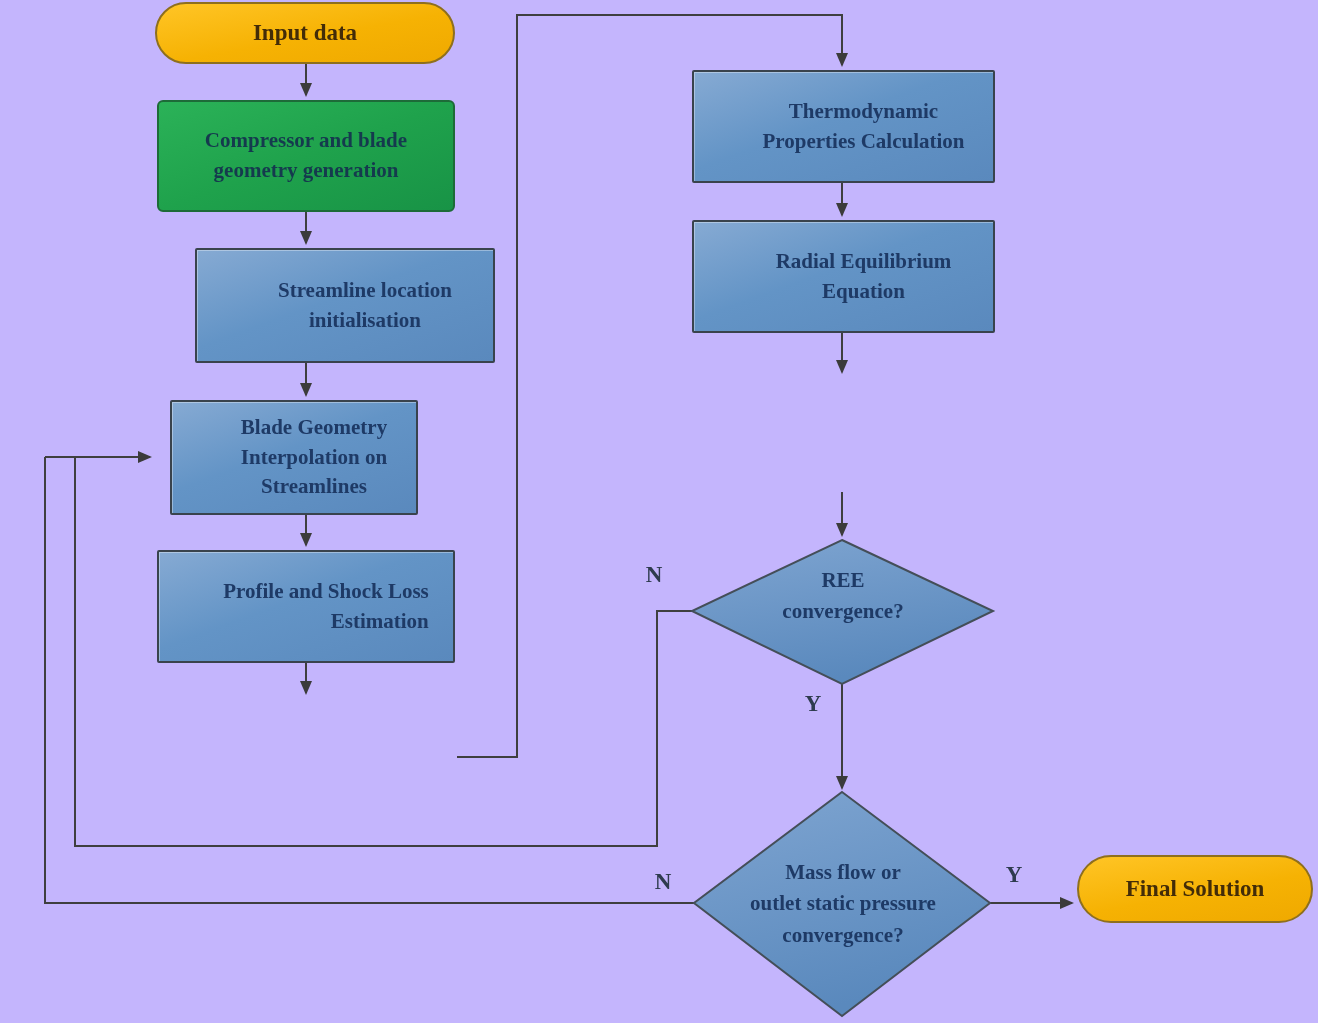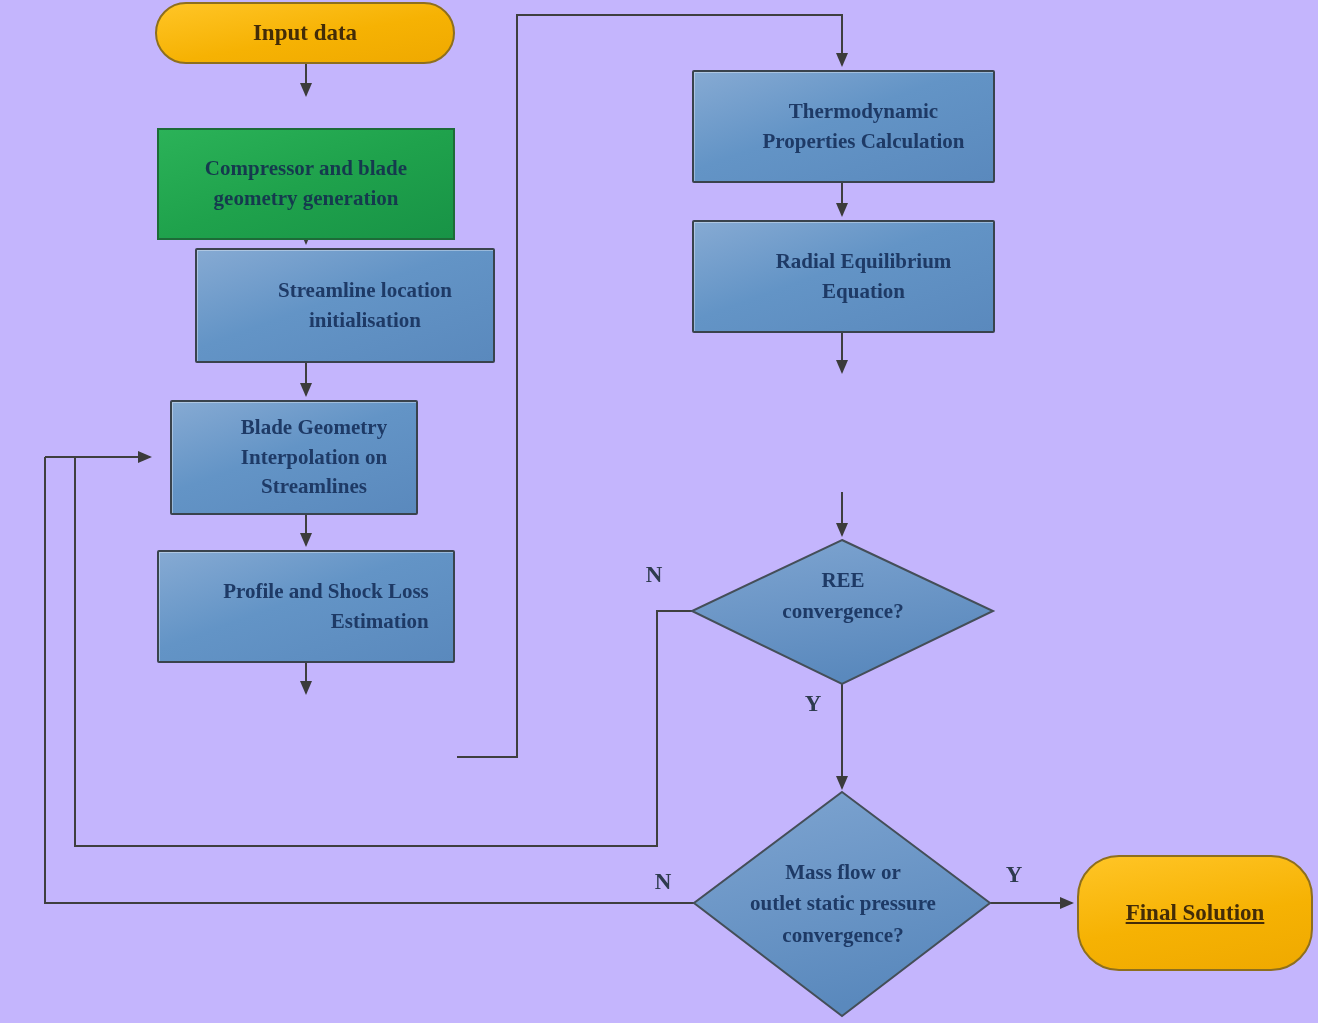--- a/index.html
+++ b/index.html
@@ -25,23 +25,22 @@
   .process{
     background:linear-gradient(160deg,#86aad3 0%,#6394c6 45%,#5a89bd 100%);
     border:2px solid #39434d;
     border-radius:2px;
     box-shadow:inset 1px 1px 0 rgba(255,255,255,.35);
     padding-left:40px;
   }
   .process-green{
     background:linear-gradient(160deg,#2bb258 0%,#1fa24c 50%,#189346 100%);
     border:2px solid #1d6b38;
-    border-radius:0;
+    border-radius:6px;
     color:#153a4e;
-    margin-top:28px;
   }
   .terminator{
     background:linear-gradient(170deg,#ffc526 0%,#f6b203 55%,#efa900 100%);
     border:2px solid #8e6f1e;
     border-radius:42px;
     color:#432c08;
     font-size:23px;
   }
   .diamond-label{
     position:absolute;
@@ -93,21 +92,21 @@
     <path d="M45,457 H150" fill="none" stroke="#3f3f3f" stroke-width="2" marker-end="url(#arrow)"></path>
 
     <path d="M990,903 H1072" fill="none" stroke="#3f3f3f" stroke-width="2" marker-end="url(#arrow)"></path>
 
     <polygon points="842,540 993,611 842,684 692,611" fill="url(#blueGrad)" stroke="#444e58" stroke-width="2"></polygon>
     <polygon points="842,792 990,903 842,1016 694,903" fill="url(#blueGrad)" stroke="#444e58" stroke-width="2"></polygon>
   </svg>
 
   <div class="node terminator" style="left:155px;top:2px;width:300px;height:62px;">Input data</div>
 
-  <div class="node terminator" style="left:1077px;top:855px;width:236px;height:116px;text-decoration:underline;">Final Solution</div>
+  <div class="node terminator" style="left:1077px;top:855px;width:236px;height:68px;">Final Solution</div>
 
   <div class="node process-green" style="left:157px;top:100px;width:298px;height:112px;">Compressor and blade
 geometry generation</div>
 
   <div class="node process" style="left:155px;top:248px;width:300px;height:115px;margin-left:40px;">Streamline location
 initialisation</div>
 
   <div class="node process" style="left:170px;top:400px;width:248px;height:115px;">Blade Geometry
 Interpolation on
 Streamlines</div>

